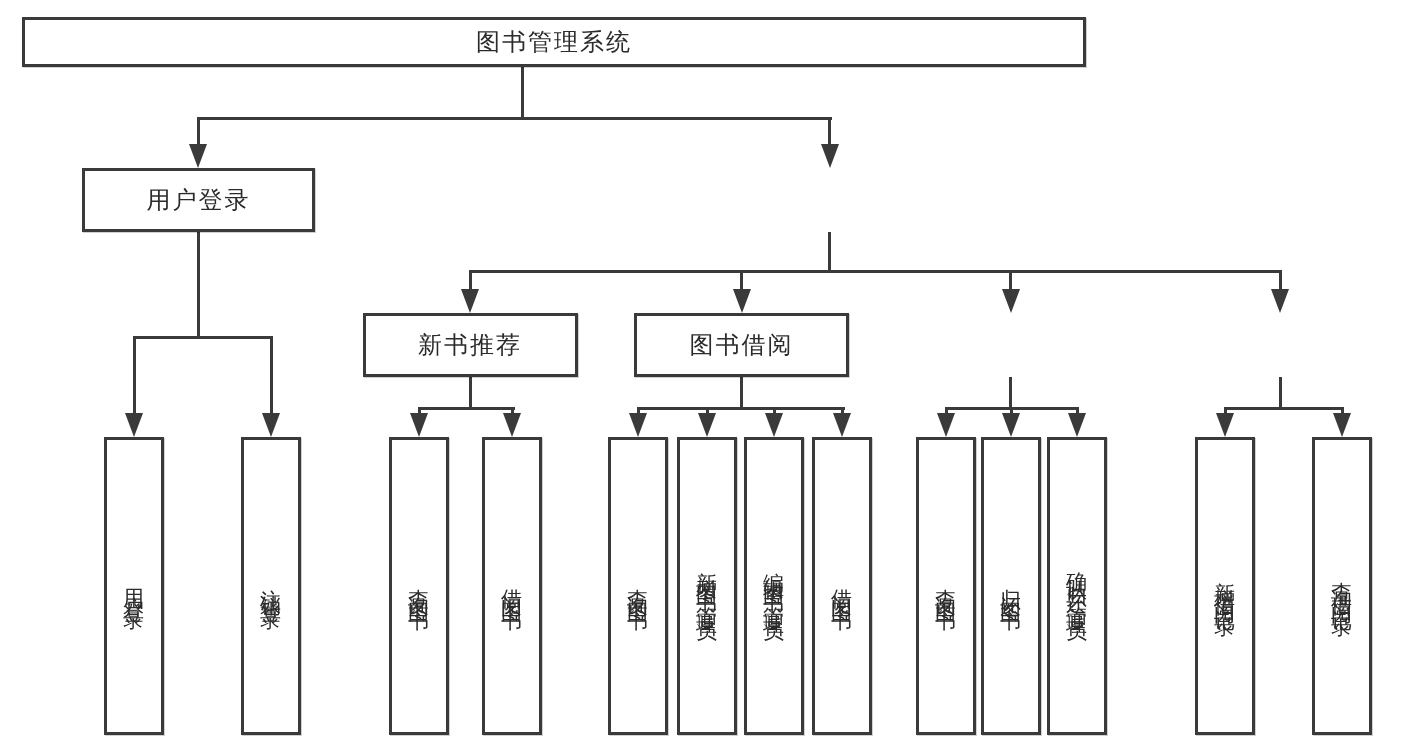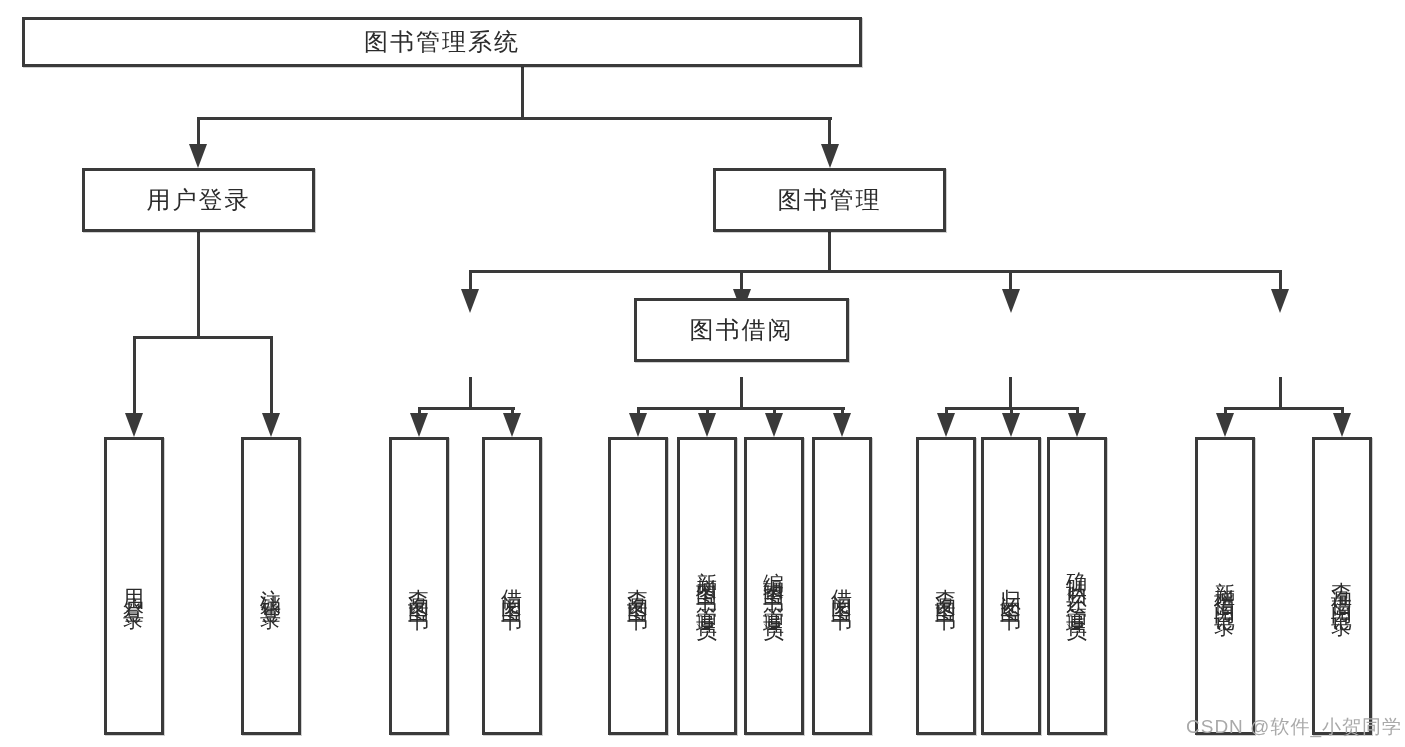--- a/index.html
+++ b/index.html
@@ -27,57 +27,57 @@
   .watermark{
     position:absolute;color:#a9a9a9;font-size:19px;letter-spacing:1px;
     z-index:5;white-space:nowrap;
   }
 </style>
 </head>
 <body>
 
 <div id="stage">
 
-  <div class="box" style="left:22px;top:17px;width:840px;height:50px">
+  <div class="box" style="left:22px;top:17px;width:1064px;height:50px">
     <span>图书管理系统</span>
   </div>
 
   <div class="vl" style="left:520.5px;top:67px;height:52px"></div>
   <div class="hl" style="left:196.5px;top:117px;width:635px"></div>
   <div class="vl" style="left:196.5px;top:117px;height:29px"></div>
   <i class="ah" style="left:189px;top:144px"></i>
   <div class="vl" style="left:828px;top:117px;height:29px"></div>
   <i class="ah" style="left:820.5px;top:144px"></i>
 
   <div class="box" style="left:82px;top:168px;width:233px;height:64px">
     <span>用户登录</span>
-  </div>
-  <div class="box" style="left:713px;top:168px;width:233px;height:64px">
-    <span>图书管理</span>
   </div>
 
   <div class="vl" style="left:196.5px;top:232px;height:104px"></div>
   <div class="hl" style="left:132.5px;top:336px;width:140px"></div>
   <div class="vl" style="left:132.5px;top:336px;height:78px"></div>
   <i class="ah" style="left:125px;top:413px"></i>
   <div class="vl" style="left:269.5px;top:336px;height:78px"></div>
   <i class="ah" style="left:262px;top:413px"></i>
 
   <div class="vl" style="left:828px;top:232px;height:38px"></div>
   <div class="hl" style="left:468.5px;top:270px;width:813px"></div>
   <div class="vl" style="left:468.5px;top:270px;height:21px"></div>
   <i class="ah" style="left:461px;top:289px"></i>
   <div class="vl" style="left:740px;top:270px;height:21px"></div>
   <i class="ah" style="left:732.5px;top:289px"></i>
   <div class="vl" style="left:1009px;top:270px;height:21px"></div>
   <i class="ah" style="left:1001.5px;top:289px"></i>
   <div class="vl" style="left:1278.5px;top:270px;height:21px"></div>
   <i class="ah" style="left:1271px;top:289px"></i>
 
-  <div class="box" style="left:634px;top:298px;width:215px;height:64px">
+  <div class="box" style="left:362.5px;top:313px;width:215px;height:64px">
+    <span>新书推荐</span>
+  </div>
+  <div class="box" style="left:634px;top:313px;width:215px;height:64px">
     <span>图书借阅</span>
   </div>
 
   <div class="vl" style="left:468.5px;top:377px;height:30px"></div>
   <div class="hl" style="left:417.5px;top:407px;width:97px"></div>
   <div class="vl" style="left:417.5px;top:407px;height:8px"></div>
   <i class="ah" style="left:410px;top:413px"></i>
   <div class="vl" style="left:510.5px;top:407px;height:8px"></div>
   <i class="ah" style="left:503px;top:413px"></i>
 
@@ -145,15 +145,14 @@
     <span>确认归还（管理员）</span>
   </div>
 
   <div class="box v" style="left:1195px;top:437px;width:60px;height:298px">
     <span>新增借阅记录</span>
   </div>
   <div class="box v" style="left:1312px;top:437px;width:60px;height:298px">
     <span>查询借阅记录</span>
   </div>
 
-  <div class="watermark" style="left:1186px;top:714px">CSDN @软件_小贺同学</div>
 
 </div>
 
 </body></html>

